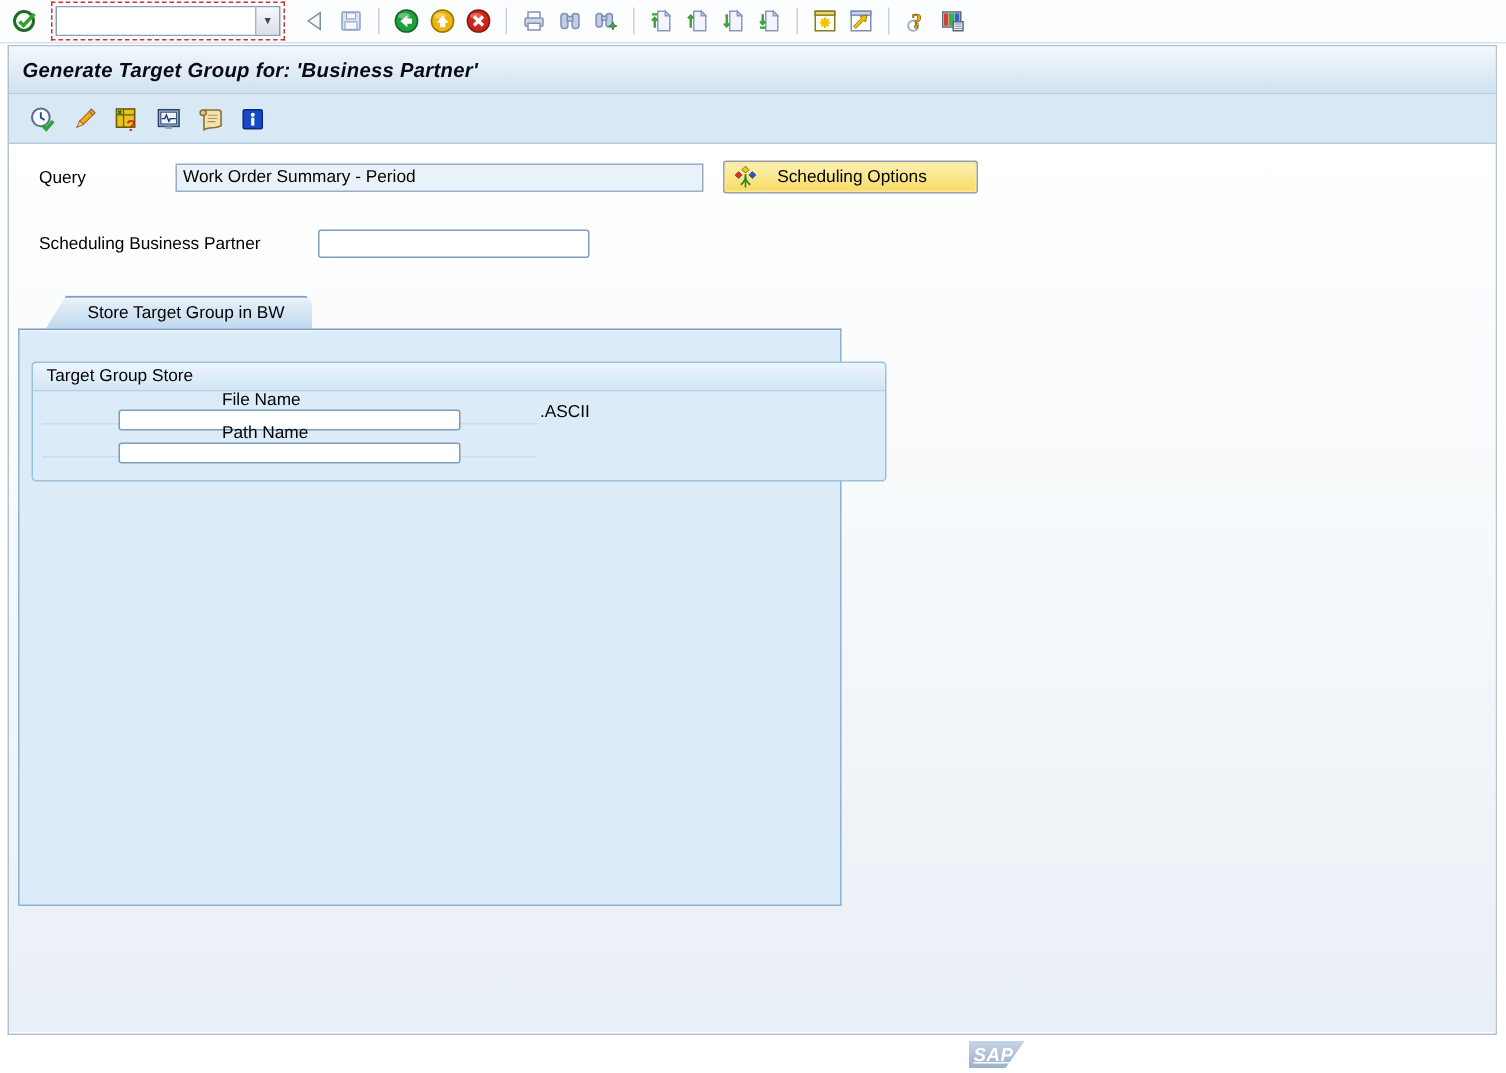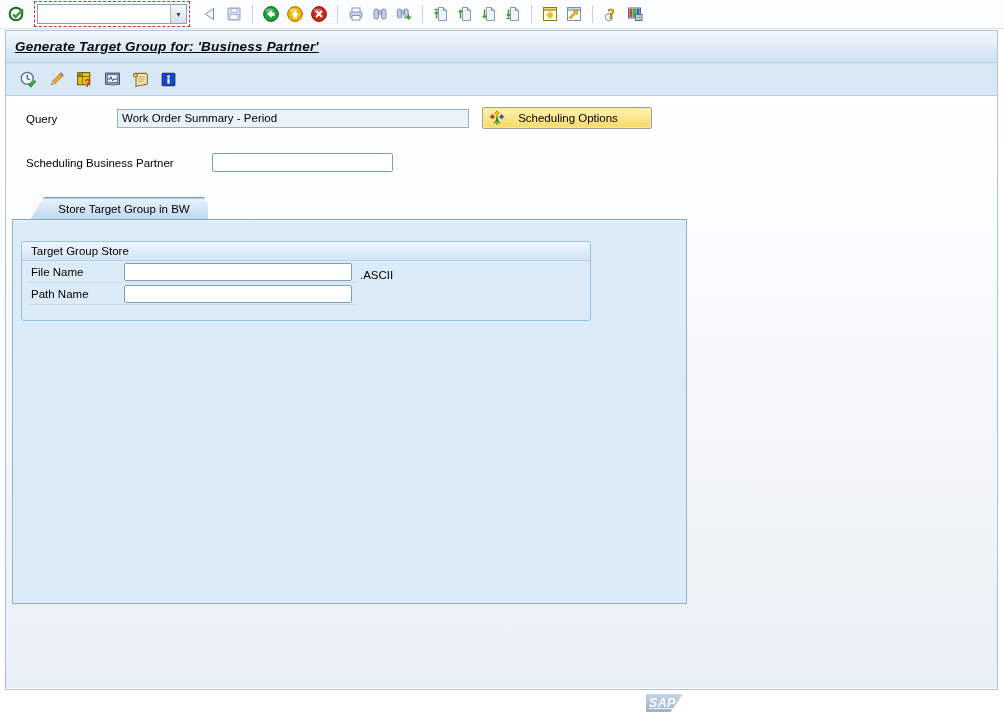--- a/index.html
+++ b/index.html
@@ -15,21 +15,21 @@
   .tsep { width:1px; height:18px; background:#c9d2de; margin:0 5px; flex:0 0 auto; }
   .cmdwrap { display:flex; align-items:stretch; height:20px; width:150px; flex:0 0 auto;
     border:1px solid #8aa0b8; background:#fff; outline:1px dashed #cc3333; outline-offset:2px;
     margin:0 10px 0 7px; }
   .cmd { flex:1; min-width:0; border:none; outline:none; font:inherit; padding:0 3px; }
   .cmdbtn { width:16px; background:linear-gradient(#f7f9fb,#d9dfe7); border-left:1px solid #aab6c4;
     display:flex; align-items:center; justify-content:center; font-size:7px; color:#3a4656; }
 
   
   .screen { position:absolute; left:5px; top:30px; width:993px; height:660px;
-    border:1px solid #b2c1d3; background:#fff;text-decoration:underline; }
+    border:1px solid #b2c1d3; background:#fff; }
 
   .title-bar { height:32px; background:linear-gradient(180deg,#f3f8fc,#cfe2f2);
     border-bottom:1px solid #b6cce1; display:flex; align-items:center; padding-left:9px; }
   .title-text { font-size:13.5px; font-weight:bold; font-style:italic; color:#0a0a14; letter-spacing:.2px; }
 
   .app-toolbar { height:33px; background:#d8e8f5; border-bottom:1px solid #b5cde2;
     display:flex; align-items:center; gap:7px; padding-left:12px; }
   .abtn { width:21px; height:21px; display:flex; align-items:center; justify-content:center; }
 
   .client { position:relative; height:592px;
@@ -48,30 +48,30 @@
 
   .info-label { left:9px; top:61px; }
   .info-input { position:absolute; left:206px; top:57px; width:181px; height:19px;
     border:1px solid #7f9db9; border-radius:2px; font:inherit; padding:0 3px; background:#fff; }
 
   
   .tab { position:absolute; left:24px; top:101px; width:178px; height:23px;
     clip-path:polygon(14px 0, calc(100% - 4px) 0, 100% 5px, 100% 100%, 0 100%);
     background:linear-gradient(180deg,#7fa2c2 0,#7fa2c2 1px,#e8f2fb 2px,#bdd7ed 100%);
     display:flex; align-items:center; justify-content:center; padding-left:10px; }
-  .tab-panel { position:absolute; left:6px; top:123px; width:675px; height:385px;
+  .tab-panel { position:absolute; left:6px; top:123px; width:549px; height:385px;
     background:#dcebf8; border:1px solid #8fb2d1; border-top-color:#7fa2c2;
     box-shadow:inset 0 1px 0 #eaf3fb; }
 
   .group { position:absolute; left:8px; top:21px; width:570px; height:80px;
     border:1px solid #9dc0dd; border-radius:3px; background:#dcebf8; }
   .group-title { height:19px; background:linear-gradient(180deg,#edf5fd,#d2e6f5);
     border-bottom:1px solid #b5cfe6; border-radius:3px 3px 0 0; padding-left:9px; line-height:18px; }
   .grow { position:relative; height:22px; margin-left:6px; width:330px;
-    border-bottom:1px solid #cdddeb; display:flex; align-items:center; }
+    border-bottom:1px solid #cdddeb; display:flex; align-items:center;flex-direction:column; }
   .grow .flabel { width:96px; padding-left:3px; }
   .finput { width:228px; height:18px; border:1px solid #7f9db9; border-radius:2px;
     font:inherit; padding:0 3px; background:#fff; }
   .ascii { position:absolute; left:338px; top:27px; }
 
   
   .saplogo { position:absolute; left:646px; top:694px; width:37px; height:18px;
     background:linear-gradient(180deg,#c6d4e5,#9cb1cb);
     clip-path:polygon(0 0,100% 0,66% 100%,0 100%);
     color:#fff; font-weight:bold; font-style:italic; font-size:12.5px;

